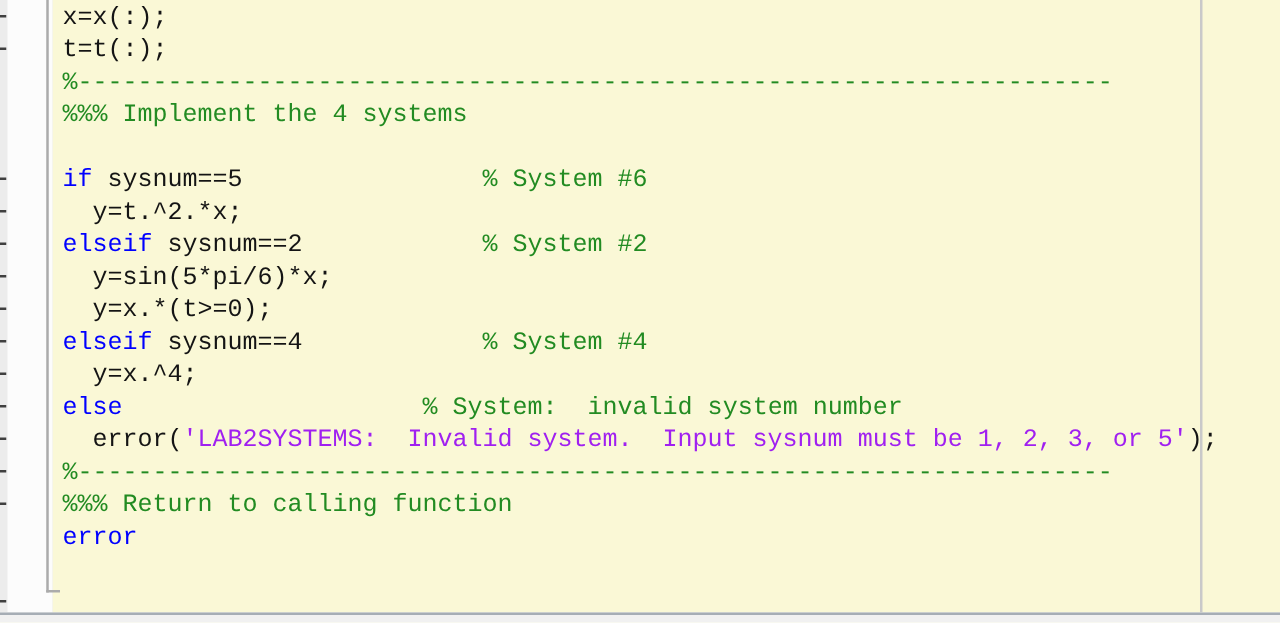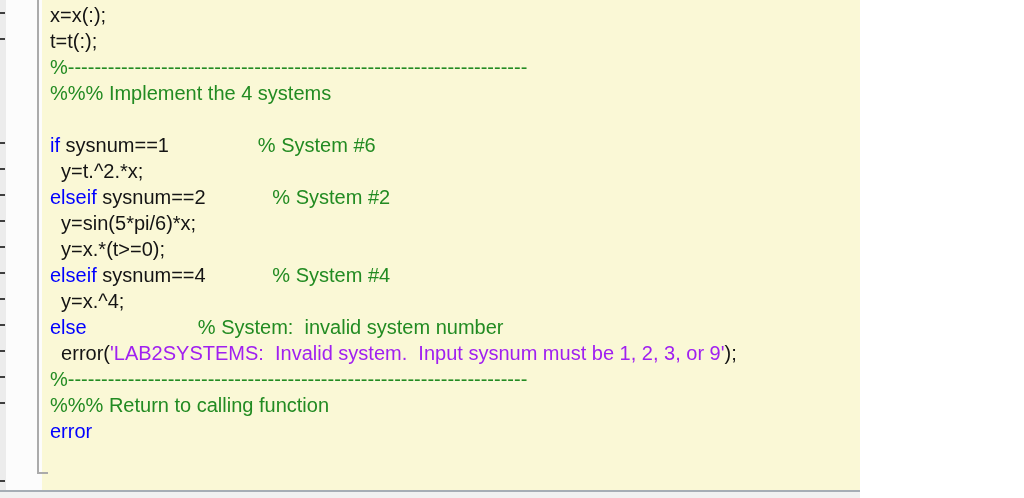--- a/index.html
+++ b/index.html
@@ -1,18 +1,18 @@
 <!DOCTYPE html>
 <html><head>
 <meta charset="utf-8">
 <style>
   html,body{margin:0;padding:0;background:#ffffff;}
   .screen{
-    position:relative;width:860px;height:498px;overflow:hidden;
-    font-family:Liberation Sans, sans-serif;background:#e5e5e5;
+    position:relative;width:1024px;height:498px;overflow:hidden;
+    font-family:Liberation Mono, monospace;background:#e5e5e5;
   }
   
   .gutter{position:absolute;left:0;top:0;width:42px;height:490px;background:#fcfcfc;}
   .gutter-edge{position:absolute;left:0;top:0;width:6px;height:490px;background:#ececec;}
   .bp-dash{position:absolute;left:0;width:5px;height:2px;background:#3f3f3f;}
   .fold-line{position:absolute;left:37px;top:0;width:2px;height:474px;background:#ababab;}
   .fold-corner{position:absolute;left:37px;top:472px;width:11px;height:2px;background:#ababab;}
   
   .editor{position:absolute;left:42px;top:0;width:982px;height:490px;background:#faf8d6;overflow:hidden;}
   .column-guide{position:absolute;left:918px;top:0;width:2px;height:490px;background:#c9c9c9;}
@@ -31,29 +31,29 @@
 <div class="screen">
 
   <div class="editor">
     <div class="column-guide"></div>
     <div class="code-area">
         <div class="code-line"><span class="seg-code">x=x(:);</span></div>
         <div class="code-line"><span class="seg-code">t=t(:);</span></div>
         <div class="code-line"><span class="seg-comment">%---------------------------------------------------------------------</span></div>
         <div class="code-line"><span class="seg-comment">%%% Implement the 4 systems</span></div>
         <div class="code-line"></div>
-        <div class="code-line"><span class="seg-keyword">if</span><span class="seg-code"> sysnum==1                </span><span class="seg-comment">% System #6</span></div>
+        <div class="code-line"><span class="seg-keyword">if</span><span class="seg-code"> sysnum==5                </span><span class="seg-comment">% System #6</span></div>
         <div class="code-line"><span class="seg-code">  y=t.^2.*x;</span></div>
         <div class="code-line"><span class="seg-keyword">elseif</span><span class="seg-code"> sysnum==2            </span><span class="seg-comment">% System #2</span></div>
         <div class="code-line"><span class="seg-code">  y=sin(5*pi/6)*x;</span></div>
         <div class="code-line"><span class="seg-code">  y=x.*(t&gt;=0);</span></div>
         <div class="code-line"><span class="seg-keyword">elseif</span><span class="seg-code"> sysnum==4            </span><span class="seg-comment">% System #4</span></div>
         <div class="code-line"><span class="seg-code">  y=x.^4;</span></div>
         <div class="code-line"><span class="seg-keyword">else</span><span class="seg-code">                    </span><span class="seg-comment">% System:  invalid system number</span></div>
-        <div class="code-line"><span class="seg-code">  error(</span><span class="seg-string">'LAB2SYSTEMS:  Invalid system.  Input sysnum must be 1, 2, 3, or 9'</span><span class="seg-code">);</span></div>
+        <div class="code-line"><span class="seg-code">  error(</span><span class="seg-string">'LAB2SYSTEMS:  Invalid system.  Input sysnum must be 1, 2, 3, or 5'</span><span class="seg-code">);</span></div>
         <div class="code-line"><span class="seg-comment">%---------------------------------------------------------------------</span></div>
         <div class="code-line"><span class="seg-comment">%%% Return to calling function</span></div>
         <div class="code-line"><span class="seg-keyword">error</span></div>
       </div>
   </div>
 
   <div class="gutter">
     <div class="gutter-edge"></div>
     <div class="fold-line"></div>
     <div class="fold-corner"></div>

